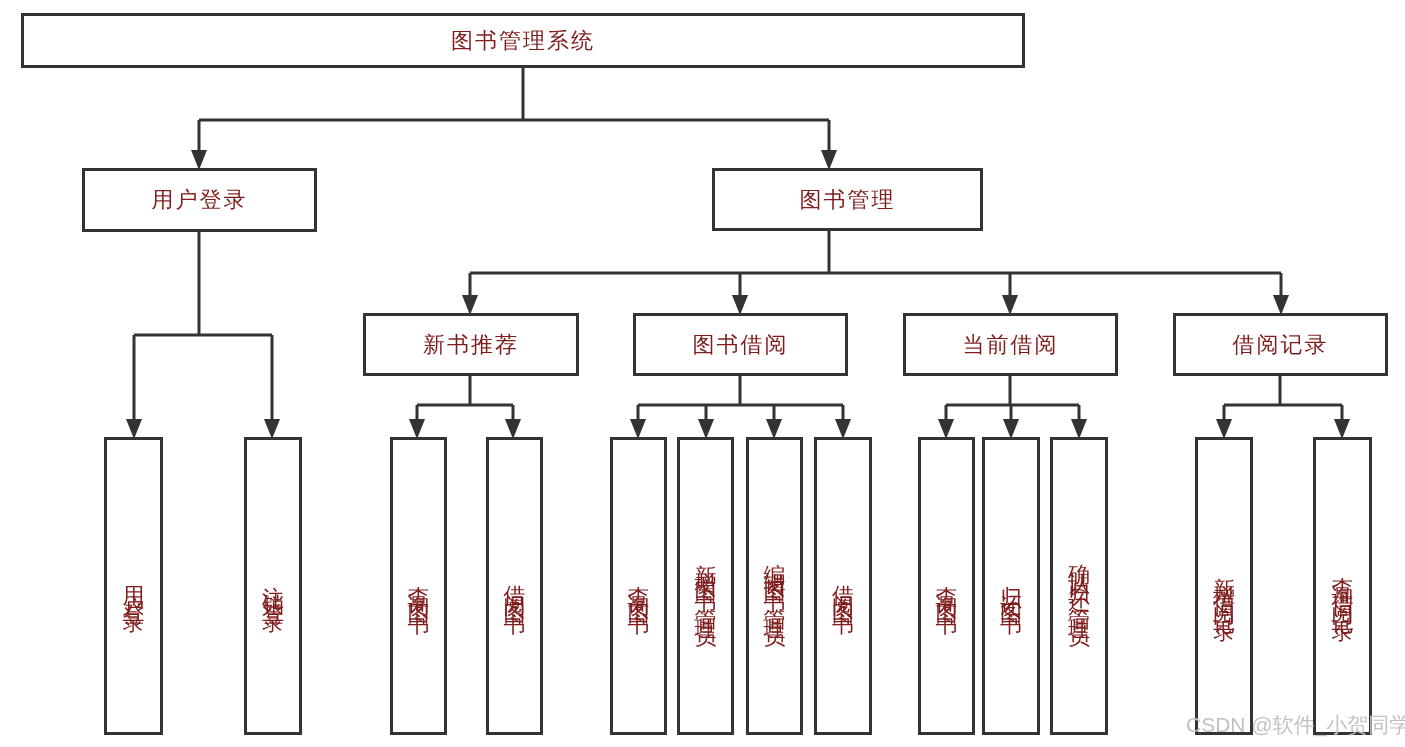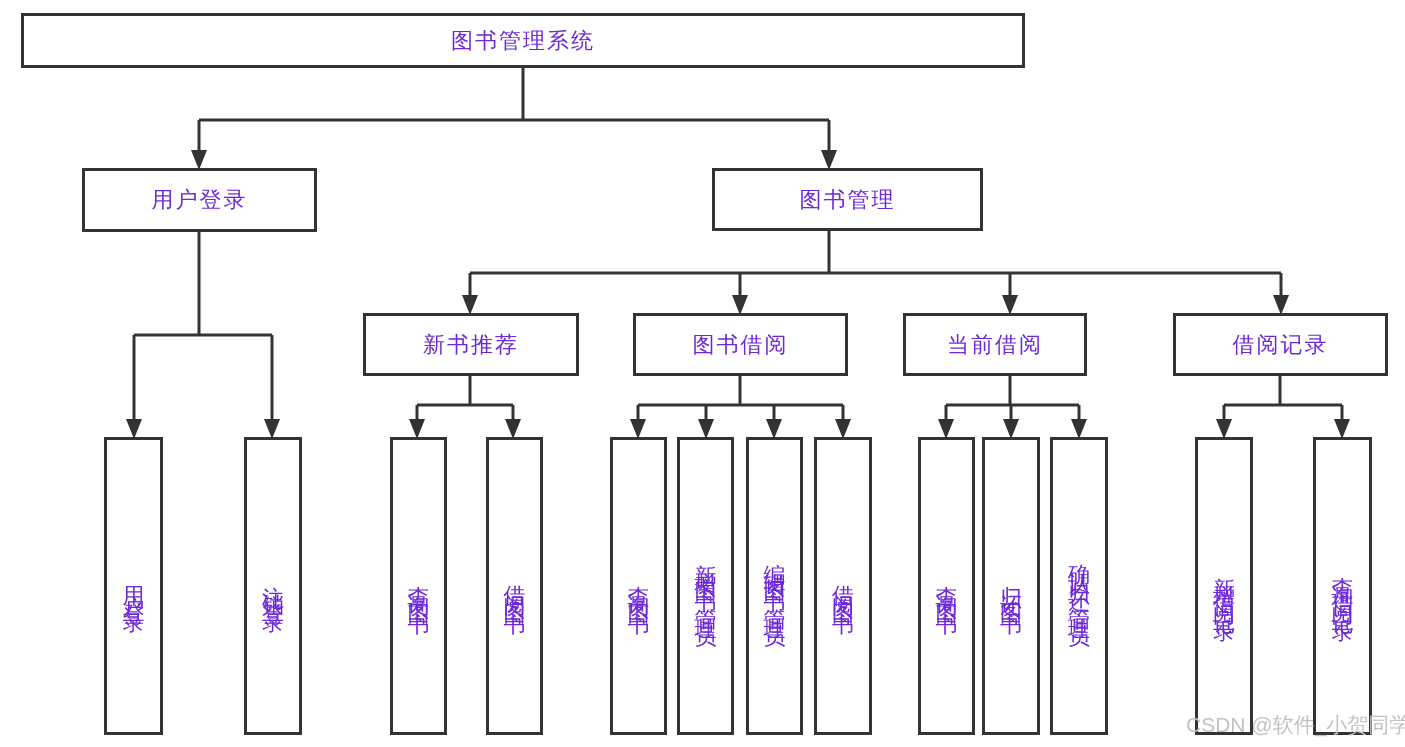--- a/index.html
+++ b/index.html
@@ -17,21 +17,21 @@
     z-index: 1;
   }
   .node {
     position: absolute;
     box-sizing: border-box;
     border: 3px solid #333333;
     background: #ffffff;
     display: flex;
     align-items: center;
     justify-content: center;
-    color: #6d28d9;
+    color: #7f1d1d;
     z-index: 2;
   }
   .node .lbl {
     font-size: 22px;
     letter-spacing: 2px;
     white-space: nowrap;
   }
   .v { top: 437px; height: 298px; }
   .vtext {
     writing-mode: vertical-rl;
@@ -128,21 +128,21 @@
   <div class="node" style="left:712px; top:168px; width:271px; height:63px">
     <span class="lbl">图书管理</span>
   </div>
 
   <div class="node" style="left:633px; top:313px; width:215px; height:63px">
     <span class="lbl">图书借阅</span>
   </div>
   <div class="node" style="left:363px; top:313px; width:216px; height:63px">
     <span class="lbl">新书推荐</span>
   </div>
-  <div class="node" style="left:903px; top:313px; width:184px; height:63px">
+  <div class="node" style="left:903px; top:313px; width:215px; height:63px">
     <span class="lbl">当前借阅</span>
   </div>
   <div class="node" style="left:1173px; top:313px; width:215px; height:63px">
     <span class="lbl">借阅记录</span>
   </div>
 
   <div class="node v" style="left:104px; width:59px">
     <span class="vtext">用户登录</span>
   </div>
   <div class="node v" style="left:244px; width:58px">

